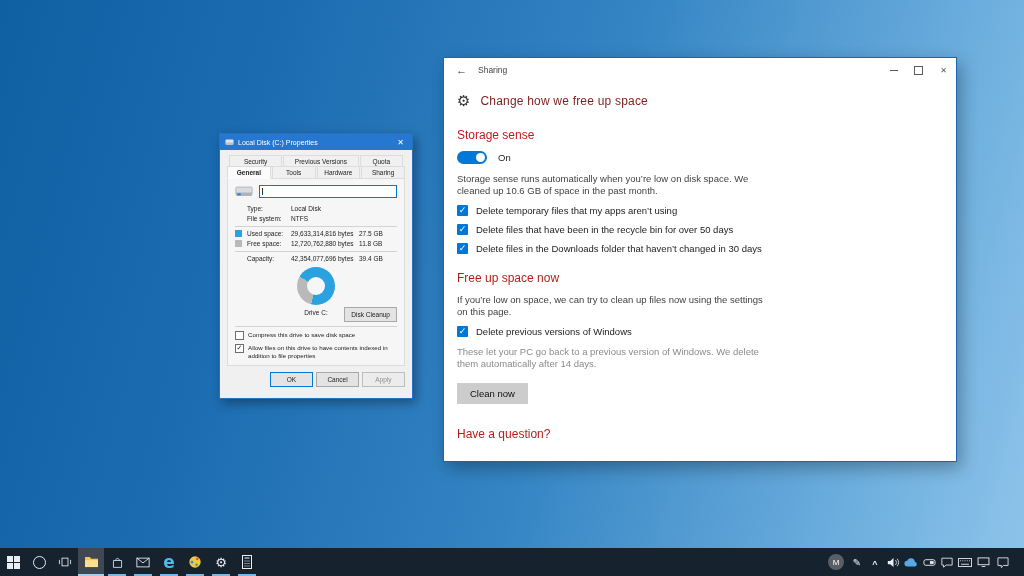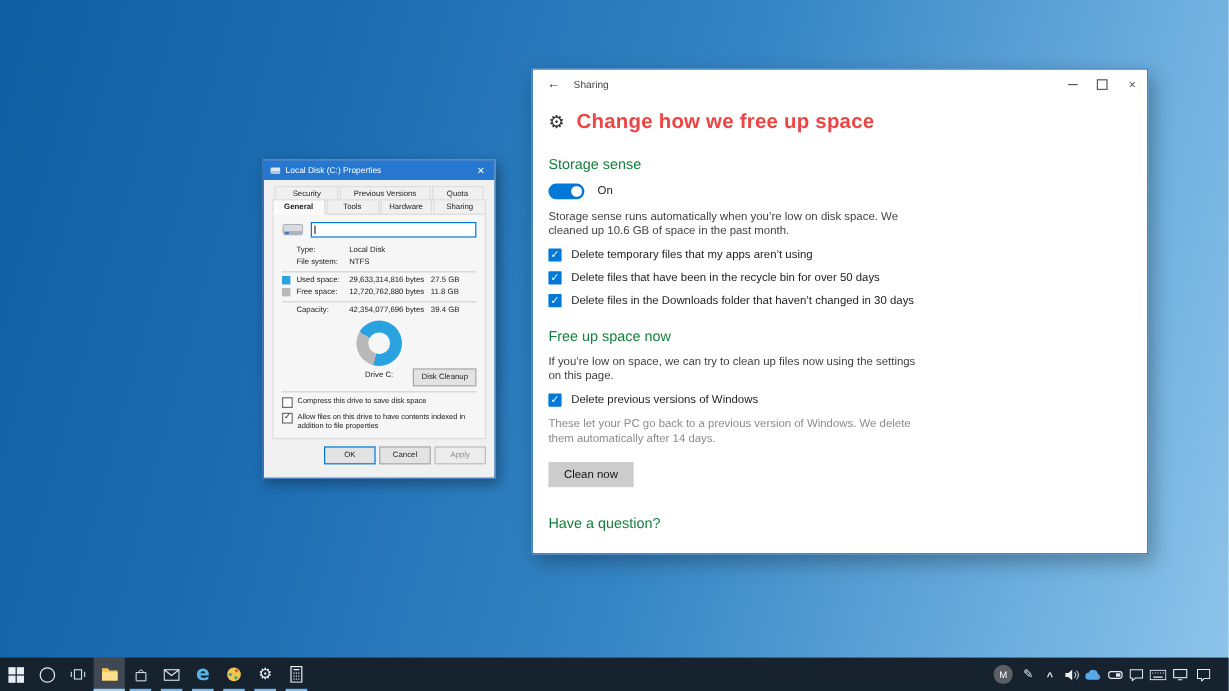--- a/index.html
+++ b/index.html
@@ -66,22 +66,22 @@
     border:1px solid #1866b1;box-shadow:4px 6px 16px rgba(0,0,0,.3);z-index:10;color:#111;}
   .set-title{height:24px;display:flex;align-items:center;padding-left:12px;font-size:8.5px;color:#444;}
   .set-title .back{font-size:11px;margin-right:11px;color:#333;}
   .set-controls{margin-left:auto;display:flex;height:100%;}
   .set-controls .wc{width:25px;display:flex;align-items:center;justify-content:center;color:#5a5a5a;font-size:8px;}
   .maxbox{width:7px;height:7px;border:1px solid #5a5a5a;}
   .minline{width:8px;height:1px;background:#5a5a5a;}
   .set-content{padding:4px 0 0 13px;font-size:9.5px;}
   .h1row{display:flex;align-items:center;margin-top:6px;}
   .h1row .gear{font-size:15px;color:#333;margin-right:10px;font-family:"DejaVu Sans",sans-serif;}
-  .h1row h1{font-size:17px;font-weight:700;margin:0;color:#ef4444;letter-spacing:.2px;}
-  .sec-h{font-size:12px;font-weight:400;color:#15803d;}
+  .h1row h1{font-size:12px;font-weight:400;margin:0;color:#7f1d1d;letter-spacing:.2px;}
+  .sec-h{font-size:12px;font-weight:400;color:#b91c1c;}
   .ss-h{margin-top:18px;}
   .togglerow{display:flex;align-items:center;margin-top:9px;}
   .toggle{width:30px;height:13px;border-radius:7px;background:#0078d7;position:relative;}
   .toggle::after{content:"";position:absolute;right:2px;top:2px;width:9px;height:9px;border-radius:50%;background:#fff;}
   .togglerow .on{margin-left:11px;font-size:9.5px;color:#222;}
   .para{margin-top:9px;color:#3f3f3f;line-height:12px;}
   .w320{width:320px;}
   .w312{width:314px;}
   .tf-h{margin-top:15px;}
   .schk{display:flex;align-items:flex-start;margin-top:8px;}

